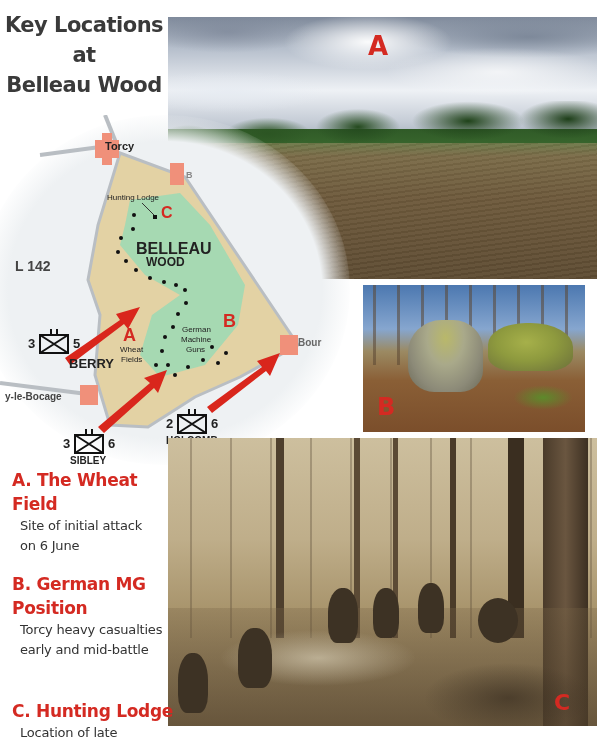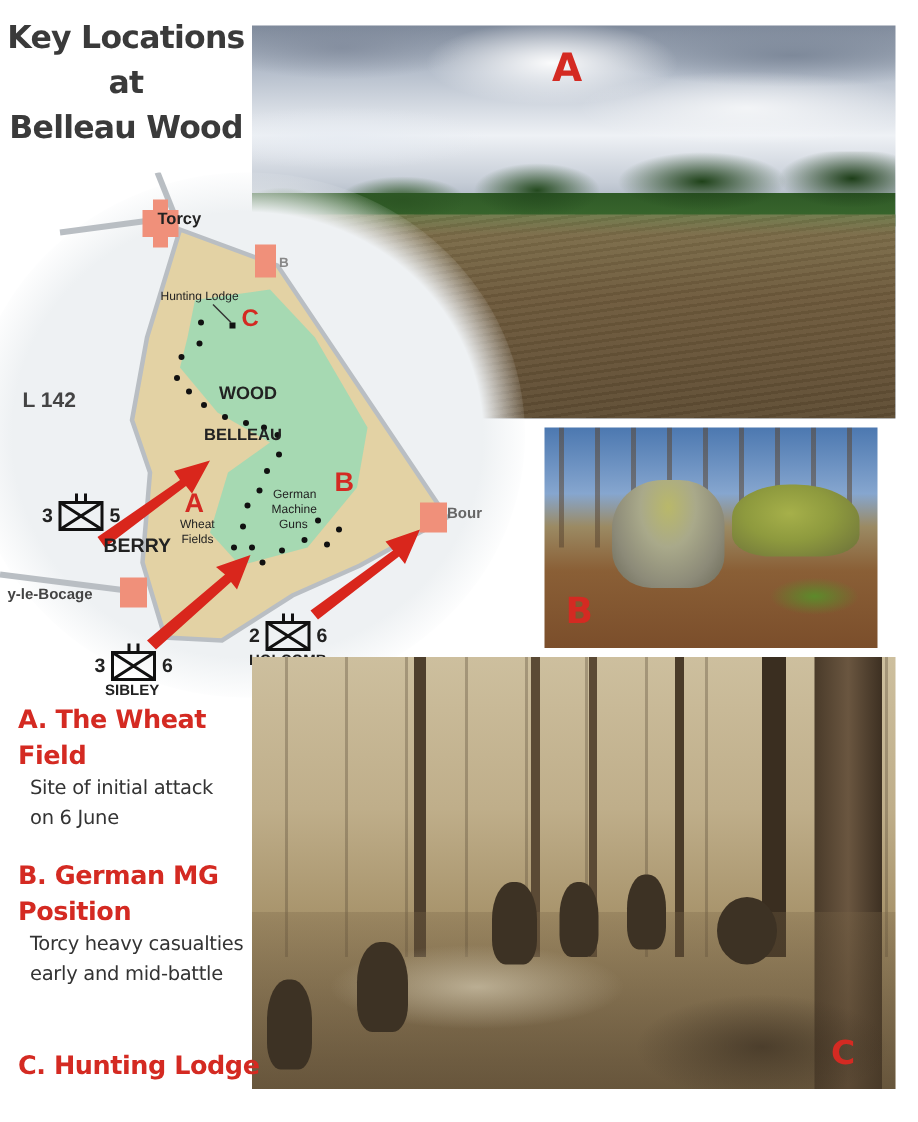--- a/index.html
+++ b/index.html
@@ -220,21 +220,21 @@
     </g>
   </svg>
 
   <div class="map-text" style="left:125px;top:25px;font-size:11px;">Torcy</div>
   <div class="map-text" style="left:206px;top:55px;font-size:9px;color:#888;">B</div>
   <div class="map-text" style="left:35px;top:143px;font-size:14px;color:#444;">L 142</div>
   <div class="map-text" style="left:25px;top:276px;font-size:10px;color:#444;">y-le-Bocage</div>
   <div class="map-text" style="left:318px;top:222px;font-size:10px;color:#666;">Bour</div>
 
   <div class="map-text" style="left:127px;top:78px;font-size:8px;font-weight:normal;">Hunting Lodge</div>
-  <div class="map-text" style="left:156px;top:125px;font-size:11px;margin-top:44px;">BELLEAU</div>
+  <div class="map-text" style="left:156px;top:125px;font-size:16px;">BELLEAU</div>
   <div class="map-text" style="left:166px;top:140px;font-size:12px;">WOOD</div>
   <div class="map-text" style="left:140px;top:230px;font-size:8px;font-weight:normal;">Wheat</div>
   <div class="map-text" style="left:141px;top:240px;font-size:8px;font-weight:normal;">Fields</div>
   <div class="map-text" style="left:202px;top:210px;font-size:8px;font-weight:normal;">German</div>
   <div class="map-text" style="left:201px;top:220px;font-size:8px;font-weight:normal;">Machine</div>
   <div class="map-text" style="left:206px;top:230px;font-size:8px;font-weight:normal;">Guns</div>
 
   <div class="map-text" style="left:181px;top:89px;font-size:16px;color:#d42a22;">C</div>
   <div class="map-text" style="left:143px;top:210px;font-size:18px;color:#d42a22;">A</div>
   <div class="map-text" style="left:243px;top:196px;font-size:18px;color:#d42a22;">B</div>
@@ -280,13 +280,14 @@
   <div class="legend-desc">on 6 June</div>
 </div>
 <div class="abs legend" style="top:572px;">
   <div class="legend-head">B. German MG</div>
   <div class="legend-head">Position</div>
   <div class="legend-desc">Torcy heavy casualties</div>
   <div class="legend-desc">early and mid-battle</div>
 </div>
 <div class="abs legend" style="top:683px;margin-top:16px;">
   <div class="legend-head">C. Hunting Lodge</div>
+  <div class="legend-desc">Location of late</div>
 </div>
 
 </body></html>

